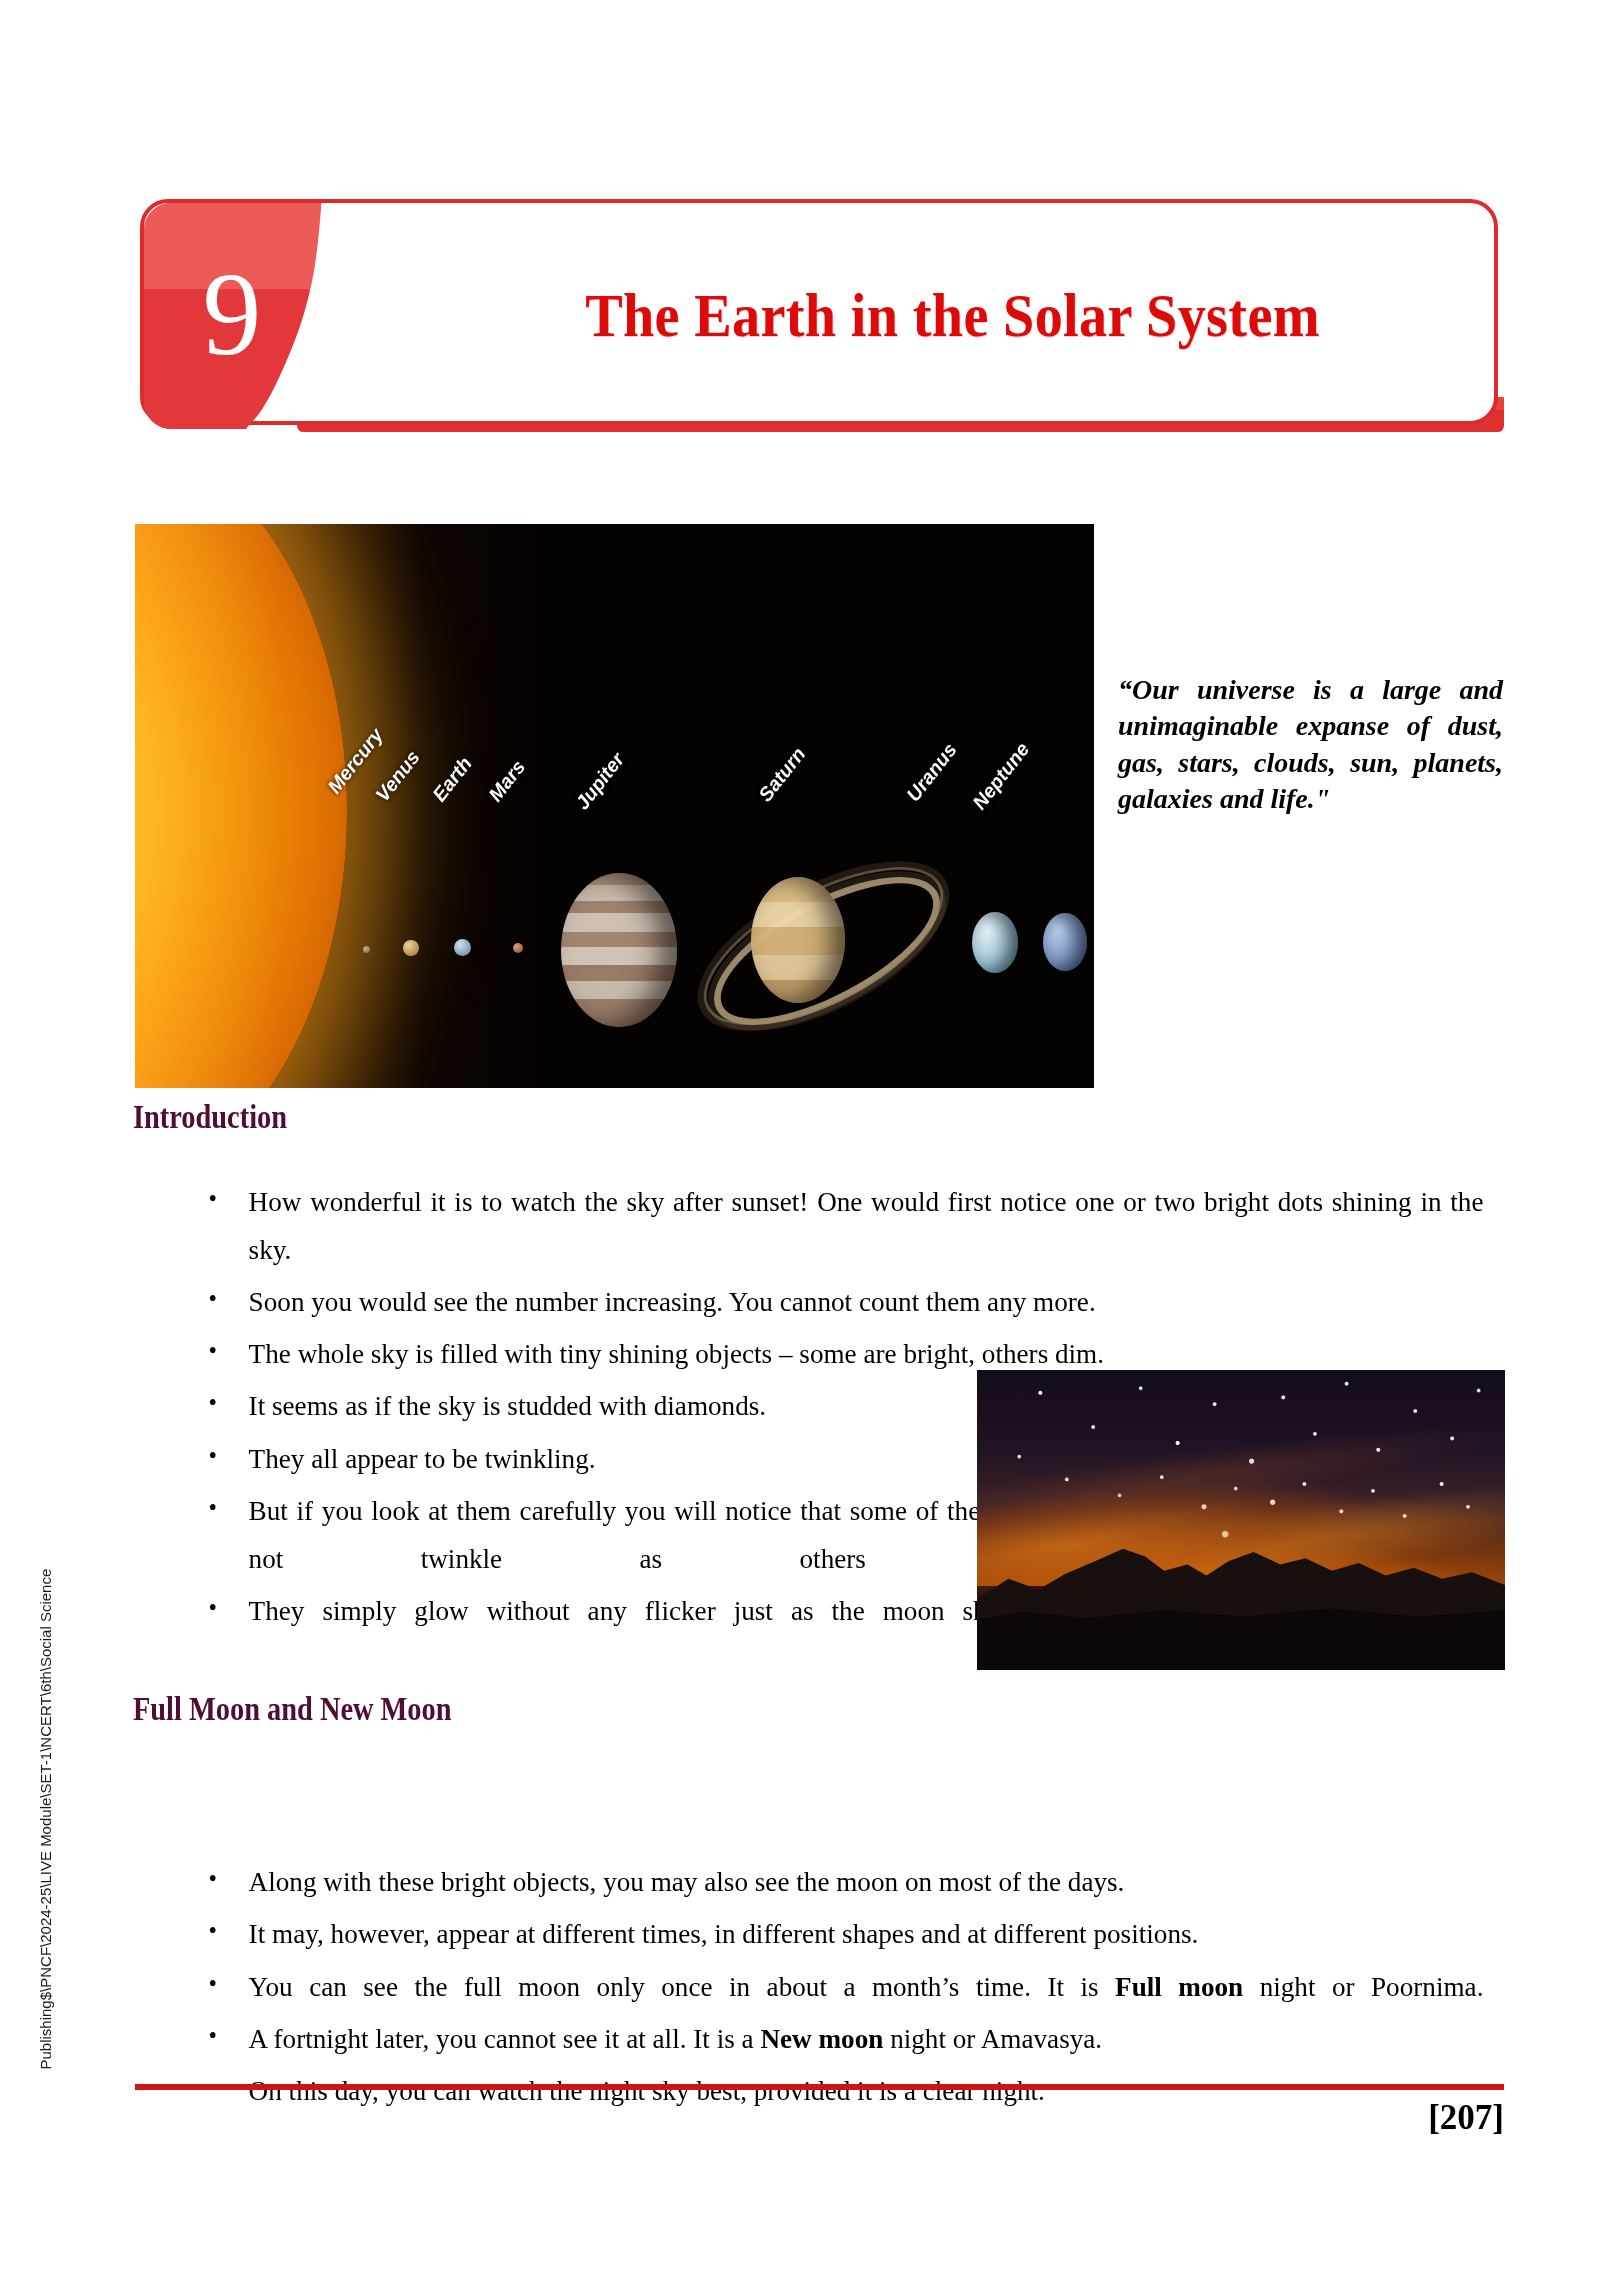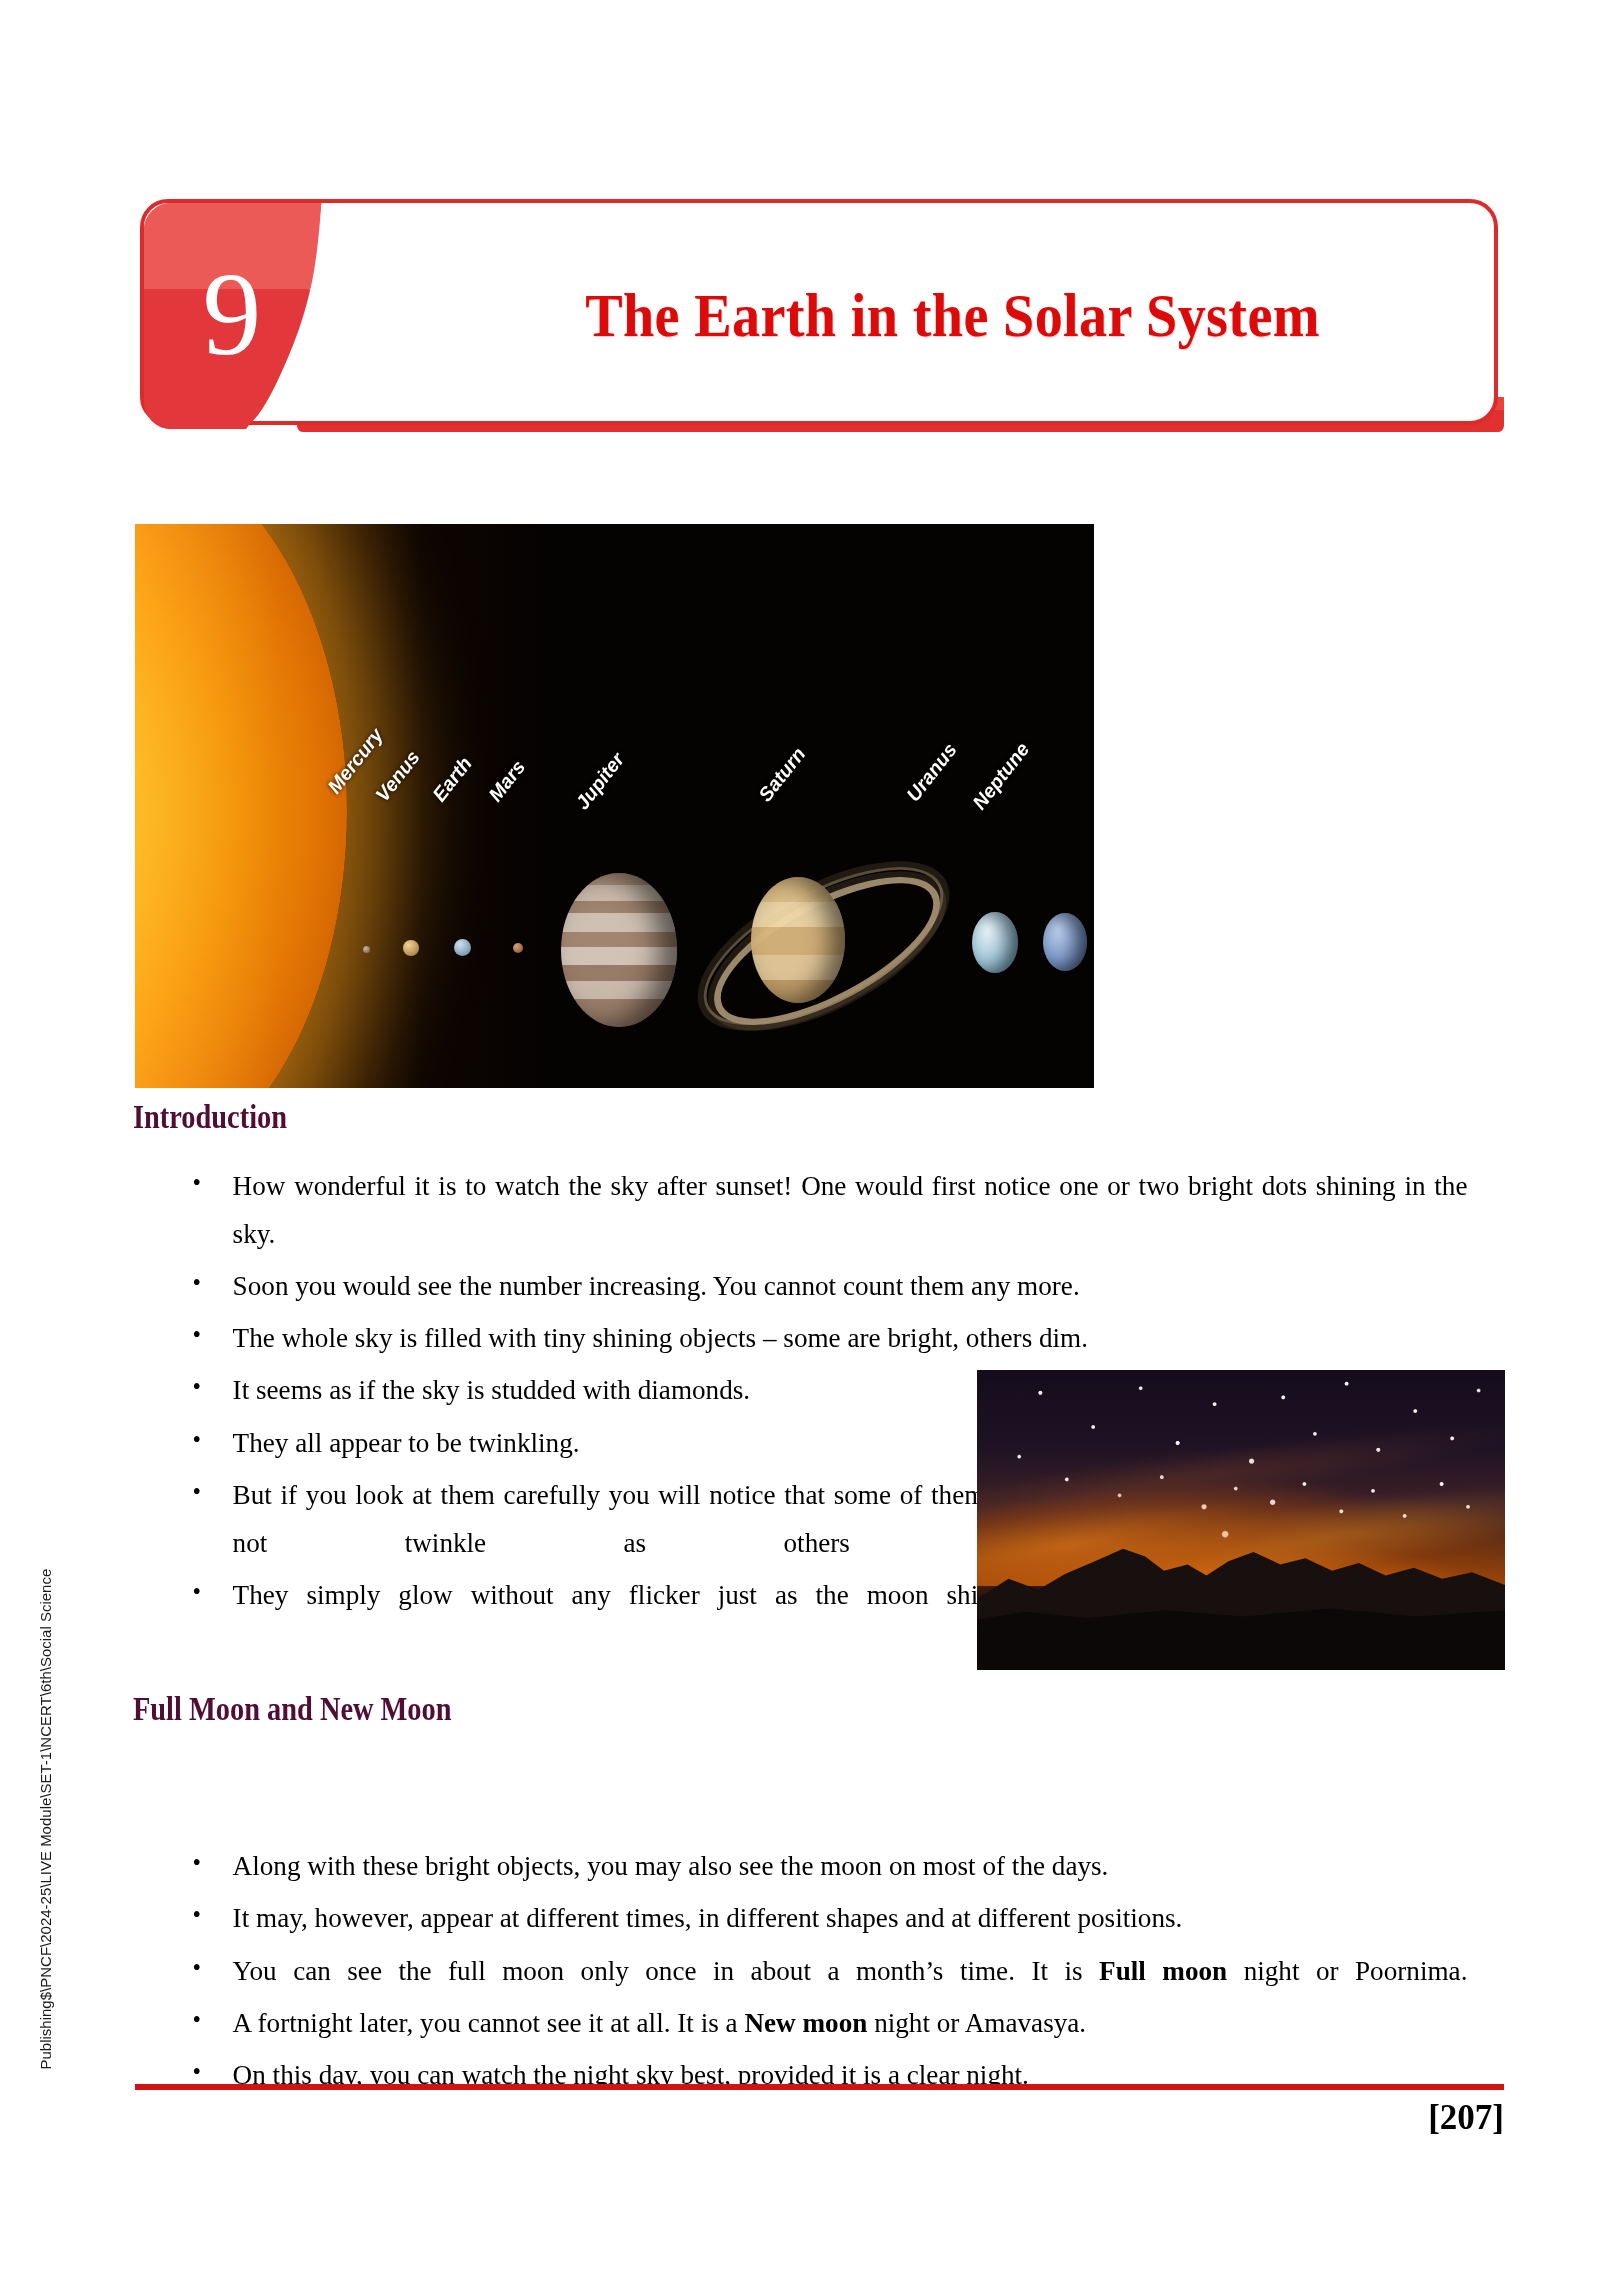--- a/index.html
+++ b/index.html
@@ -175,21 +175,21 @@
     transform: scaleX(0.86);
     transform-origin: left center;
     white-space: nowrap;
   }
   #heading-intro { left: 133px; top: 1099px; }
   #heading-moon  { left: 133px; top: 1691px; }
 
   .bullets {
     position: absolute;
     list-style: none;
-    margin: 0;
+    margin: 16px;
     padding: 0;
     font-family: "Liberation Serif", "DejaVu Serif", serif;
     font-size: 28px;
     color: #000;
   }
   .bullets li {
     position: relative;
     padding-left: 46px;
     margin-bottom: 4.7px;
     line-height: 1.70;
@@ -387,20 +387,21 @@
     <div class="plabel" style="left:206px; top:251px;">Mercury</div>
     <div class="plabel" style="left:254px; top:259px;">Venus</div>
     <div class="plabel" style="left:311px; top:259px;">Earth</div>
     <div class="plabel" style="left:367px; top:259px;">Mars</div>
     <div class="plabel" style="left:454px; top:267px;">Jupiter</div>
     <div class="plabel" style="left:637px; top:259px;">Saturn</div>
     <div class="plabel" style="left:785px; top:259px;">Uranus</div>
     <div class="plabel" style="left:851px; top:267px;">Neptune</div>
   </div>
 
+  <div class="quote">“Our universe is a large and unimaginable expanse of dust, gas, stars, clouds, sun, planets, galaxies and life."</div>
 
   <div class="heading" id="heading-intro">Introduction</div>
 
   <ul class="bullets" id="list-intro">
     <li class="jfull">How wonderful it is to watch the sky after sunset! One would first notice one or two bright dots shining in the sky.</li>
     <li>Soon you would see the number increasing. You cannot count them any more.</li>
     <li>The whole sky is filled with tiny shining objects – some are bright, others dim.</li>
     <li class="narrow">It seems as if the sky is studded with diamonds.</li>
     <li class="narrow">They all appear to be twinkling.</li>
     <li class="narrow jfull">But if you look at them carefully you will notice that some of them do not twinkle as others do.</li>

